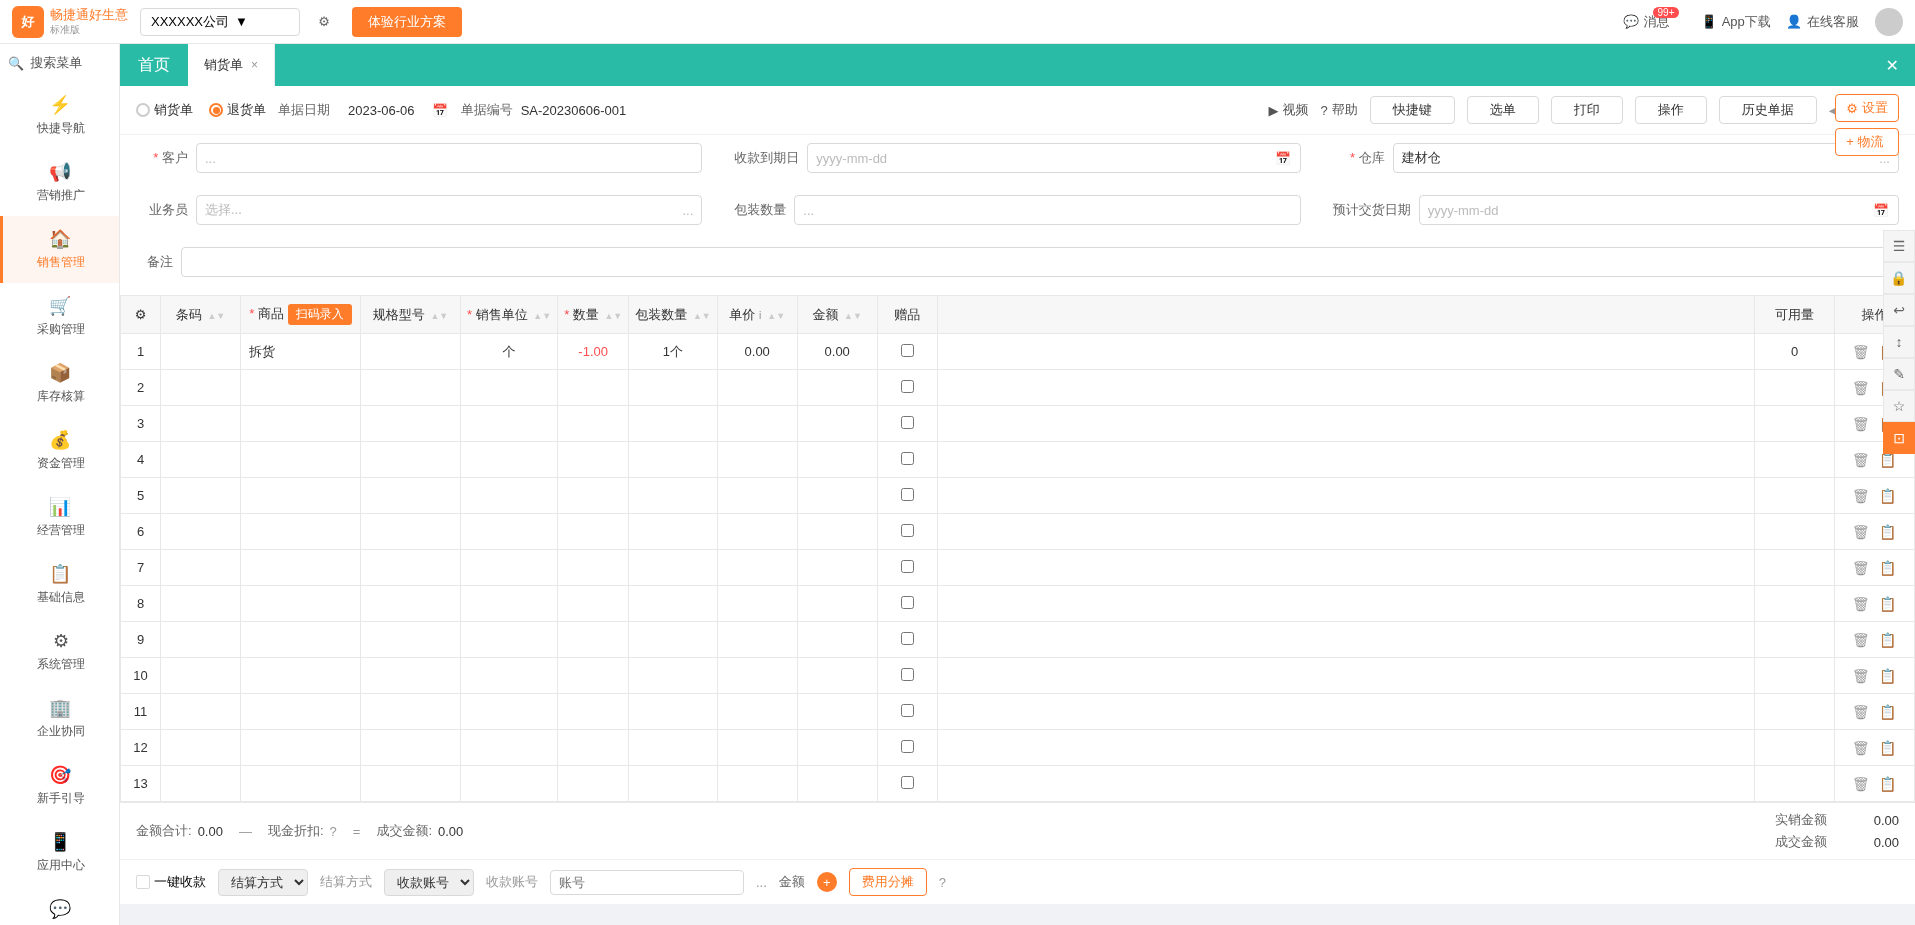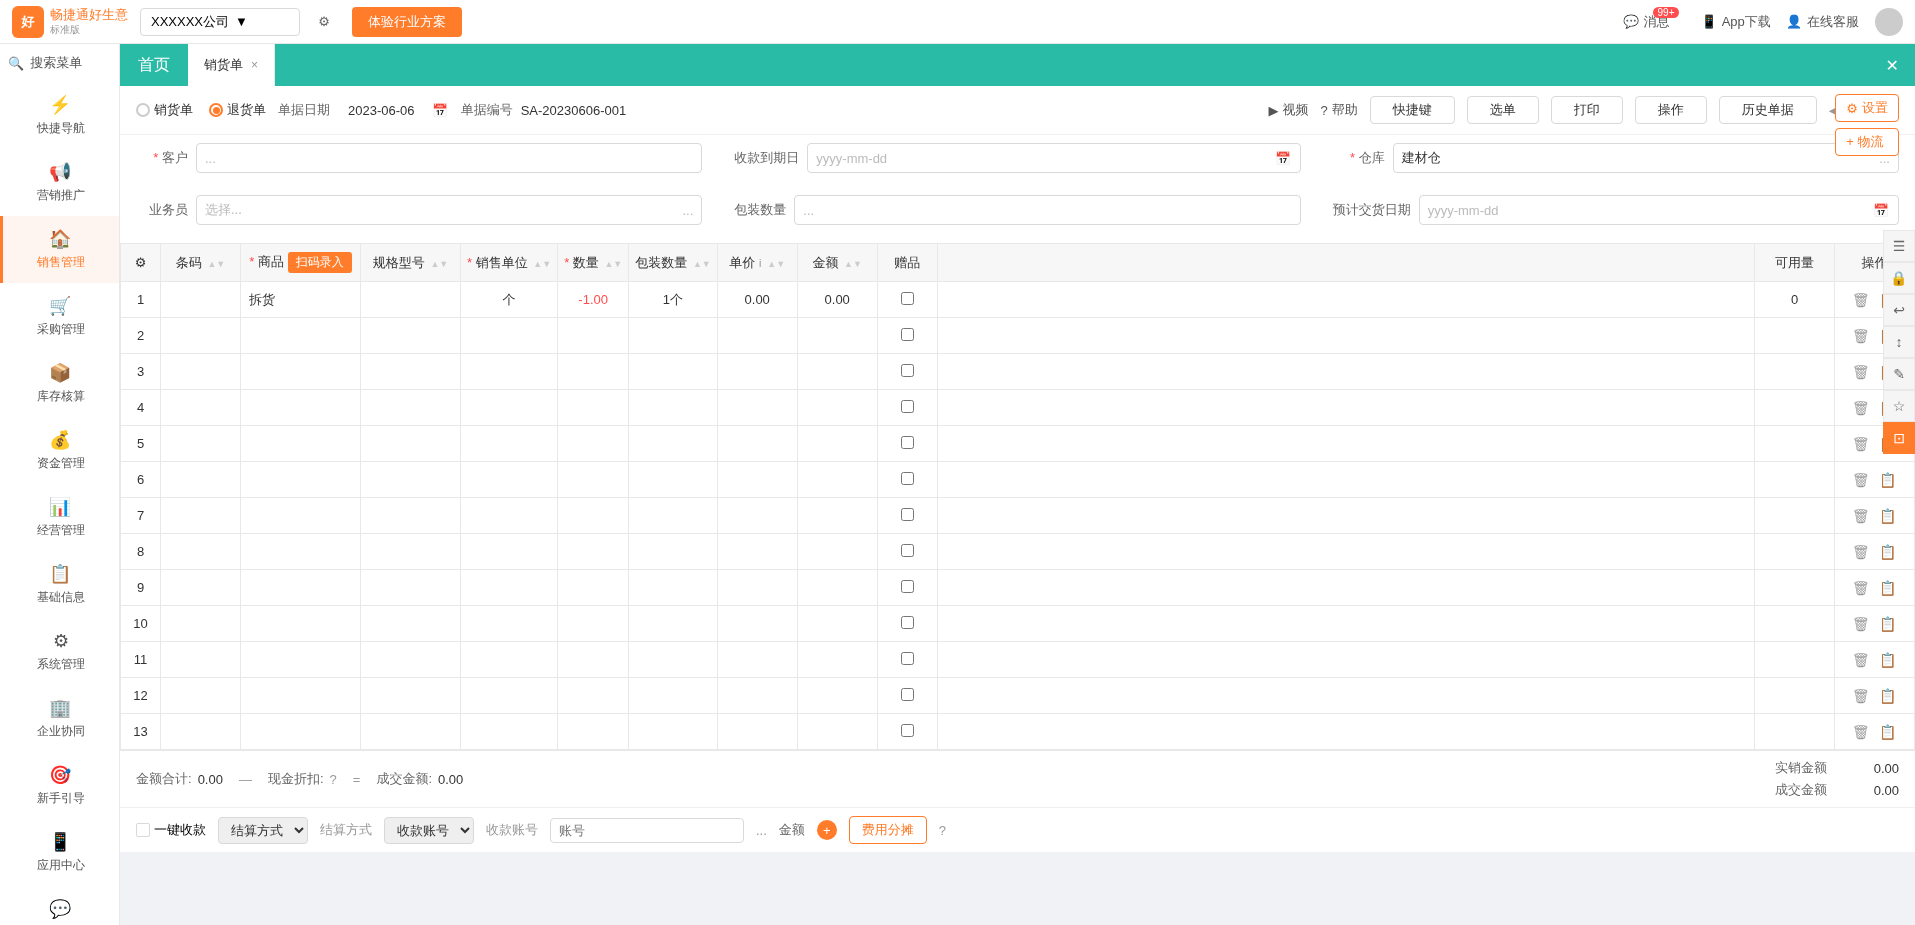--- a/index.html
+++ b/index.html
@@ -342,20 +342,24 @@
           <span class="field-label">
             <span>预计交货日期</span>
           </span>
           <div class="field-input" style="flex:1;">
             <span class="field-input-placeholder">yyyy-mm-dd</span>
             <span class="field-calendar">📅</span>
           </div>
         </div>
       </div>
 
+      <div class="form-row" style="padding:4px 16px 8px;">
+        <span class="field-label" style="min-width:45px;">备注</span>
+        <div class="field-input" style="flex:1;"></div>
+      </div>
     </div>
 
     <div style="flex:1;overflow-y:auto;display:flex;flex-direction:column;">
 
       <div class="table-section" style="flex:none;">
         <table class="data-table">
           <thead>
             <tr>
               <th class="col-num">
                 <span>⚙</span>

